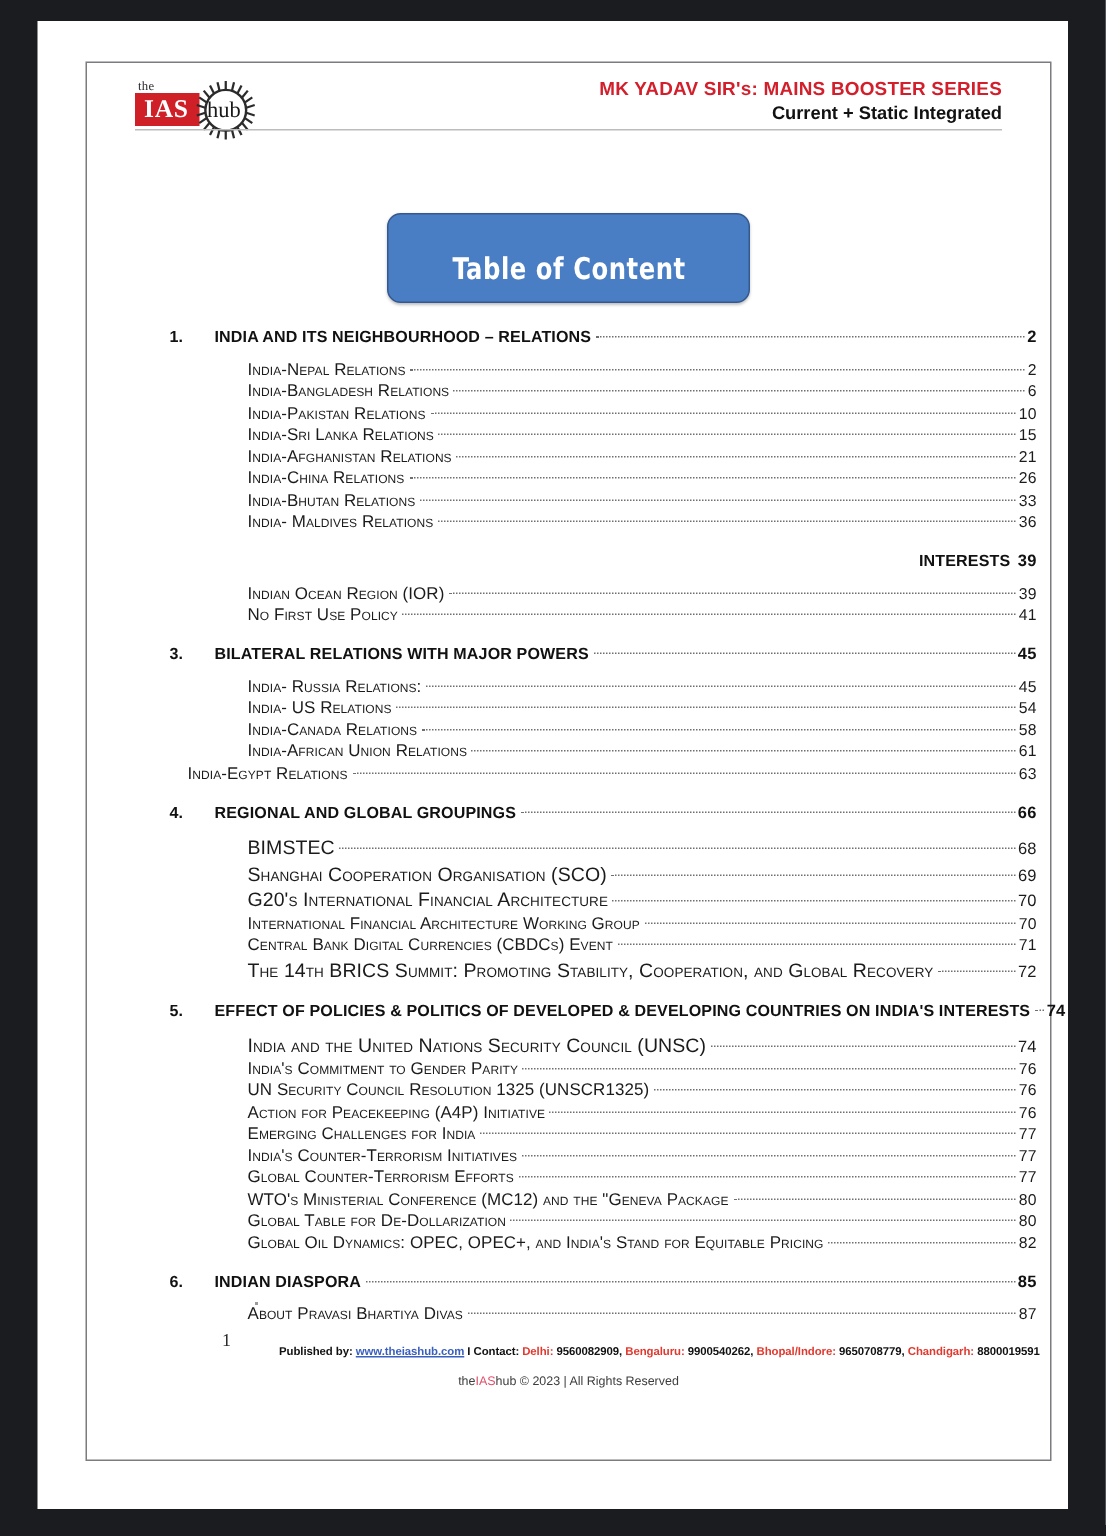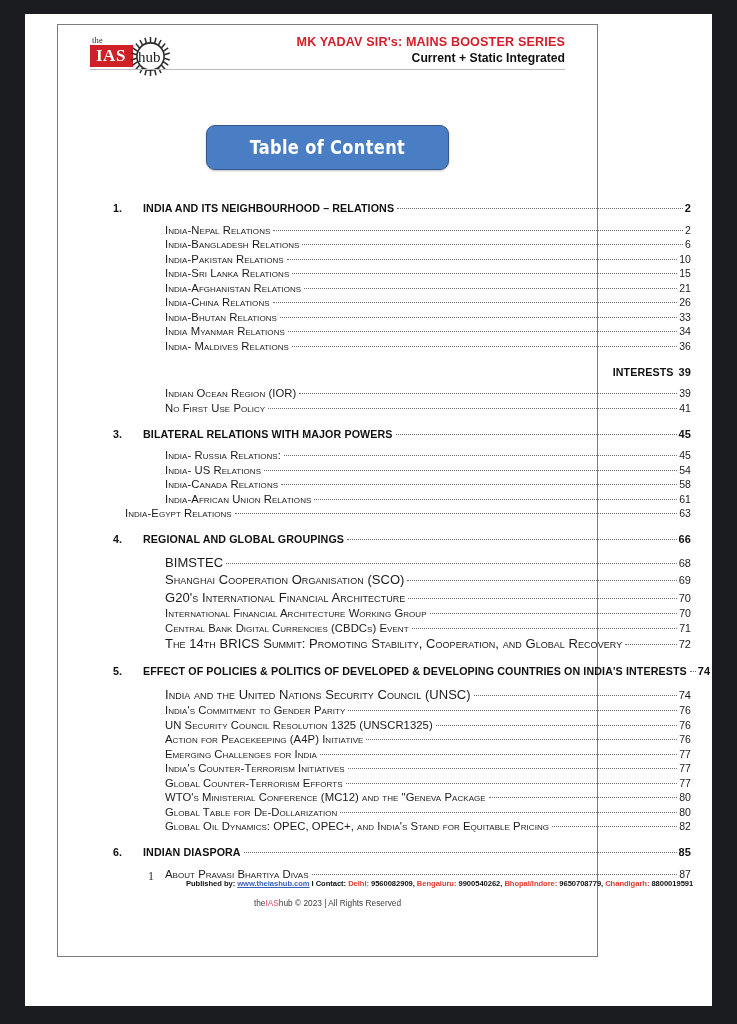--- a/index.html
+++ b/index.html
@@ -11,22 +11,22 @@
   }
   #page-shell {
     position: absolute;
     left: 25px; top: 14px;
     width: 687px; height: 992px;
     background: #ffffff;
     box-sizing: border-box;
   }
   #page-border {
     position: absolute;
-    left: 32px; top: 10px;
-    width: 541px; height: 933px;
+    left: 32px; top: 27px;
+    width: 644px; height: 933px;
     border: 1.2px solid #7b7b80;
     box-sizing: border-box;
     background: #ffffff;
   }
 
   
   .header {
     position: absolute;
     left: 0; top: 0; right: 0;
     height: 58px;
@@ -84,21 +84,21 @@
   
   .banner-wrap {
     position: absolute; left: 0; right: 0; top: 100px;
     text-align: center;
   }
   .banner {
     display: inline-block;
     background: #4a7ec4;
     border: 1.4px solid #35598f;
     border-radius: 9px;
-    padding: 9px 34px 10px 34px;
+    padding: 24px 34px 10px 34px;
     box-shadow: 0 1px 2px rgba(0,0,0,.25);
   }
   .banner-text {
     color: #ffffff;
     font-family: "DejaVu Sans Condensed", "Liberation Sans Narrow", "Liberation Sans", sans-serif;
     font-weight: bold;
     font-size: 20px;
     letter-spacing: .4px;
     transform: scaleX(.90);
     display: inline-block;
@@ -299,27 +299,20 @@
         </div>
         <div class="sub">
           <div class="row">
             <span>India-Bhutan Relations</span>
             <span class="lead"></span>
             <span class="pg">33</span>
           </div>
         </div>
         <div class="sub">
           <div class="row">
-            <span>India Myanmar Relations</span>
-            <span class="lead"></span>
-            <span class="pg">34</span>
-          </div>
-        </div>
-        <div class="sub">
-          <div class="row">
             <span>India- Maldives Relations</span>
             <span class="lead"></span>
             <span class="pg">36</span>
           </div>
         </div>
         <div class="gap"></div>
         <div class="chapter wrap">
           <div class="row" style="font-weight: bold; font-size: 10.7px; color: rgb(17, 17, 17);"><span>INTERESTS</span><span class="lead"></span><span class="pg">39</span></div>
         </div>
         <div class="gap"></div>

